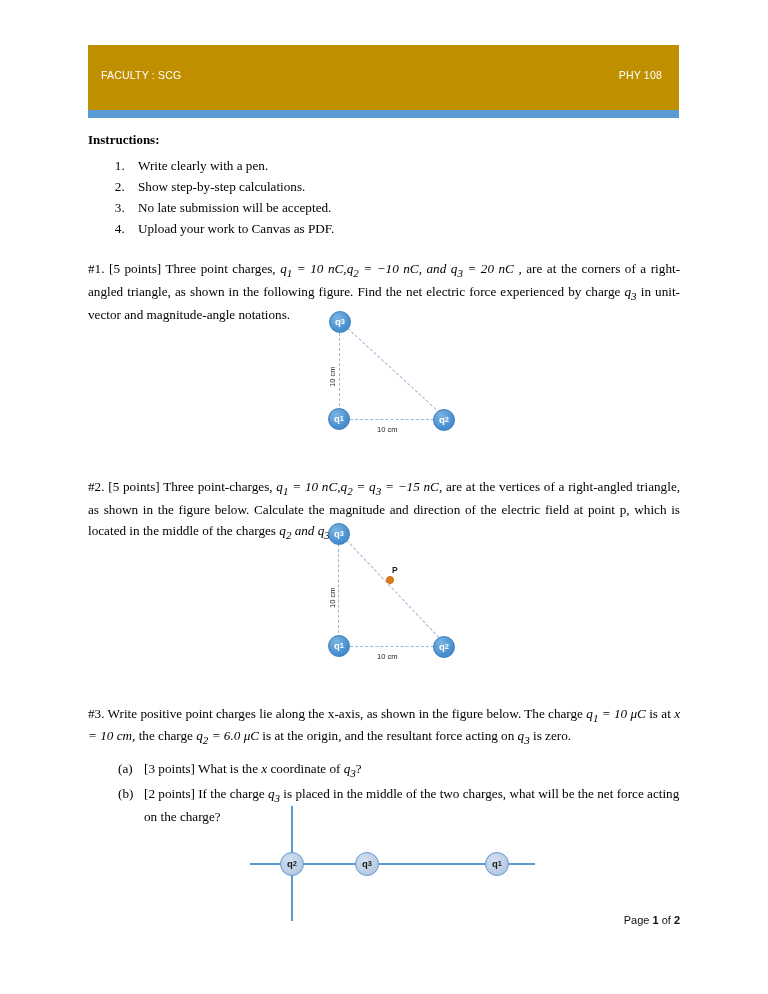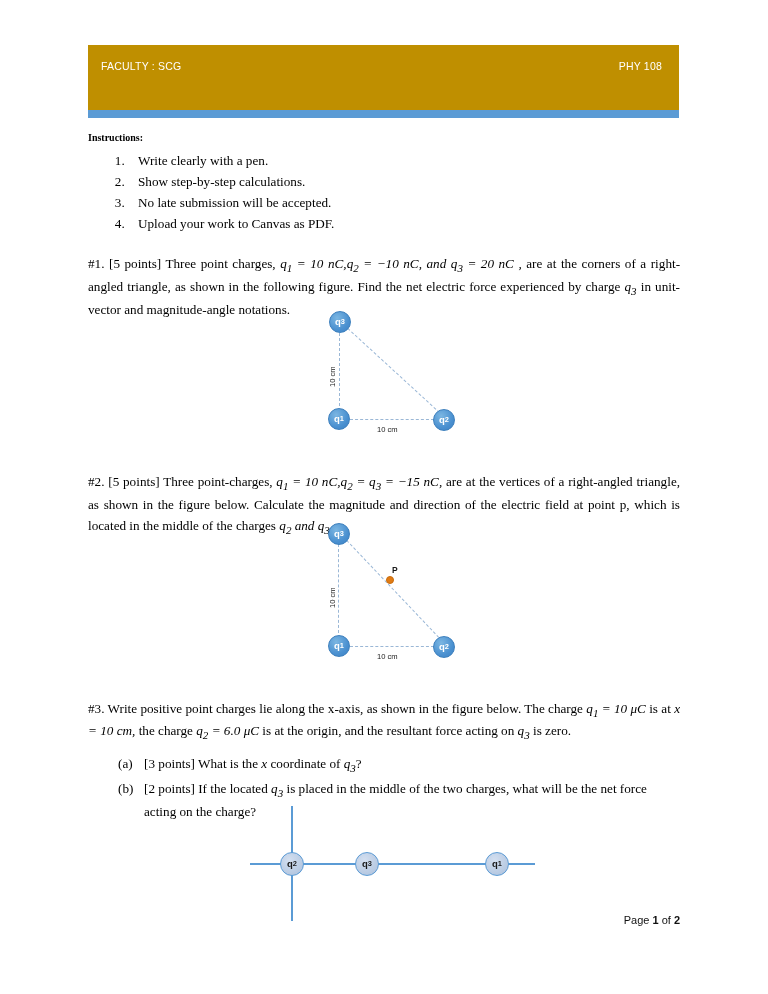--- a/index.html
+++ b/index.html
@@ -27,21 +27,21 @@
     background: #bf8f00;
   }
   .header-row {
     position: absolute;
     left: 0;
     width: 100%;
     height: 32px;
     display: flex;
     align-items: center;
   }
-  .header-row.row1 { top: 5px; padding-left: 20px; }
+  .header-row.row1 { top: 14px; padding-left: 20px; }
   .header-row.row2 { top: 34px; }
 
   .hdr-left, .hdr-center, .hdr-right {
     font-family: "Liberation Sans", "DejaVu Sans", sans-serif;
     color: #ffffff;
     font-size: 10.5px;
     letter-spacing: 0.2px;
     white-space: nowrap;
   }
   .hdr-left   { position: absolute; left: 13px; }
@@ -64,21 +64,21 @@
   }
 
   
   .content {
     position: absolute;
     left: 88px;
     top: 132px;
     width: 592px;
   }
   .instructions-title {
-    font-size: 10px;
+    font-size: 13px;
     font-weight: bold;
     margin: 0 0 8px 0;
   }
   ol.instruction-list {
     margin: 0 0 0 0;
     padding-left: 40px;
     font-size: 13.2px;
     line-height: 1.52;
   }
   ol.instruction-list li {
@@ -266,21 +266,21 @@
       <span class="lbl">(a)</span>
       <span>[3 points]</span>
       <span>What is the</span>
       <span class="math">x</span>
       <span>coordinate of</span>
       <span class="nowrapm"><span class="math">q</span><sub class="math">3</sub><span>?</span></span>
     </li>
     <li>
       <span class="lbl">(b)</span>
       <span>[2 points]</span>
-      <span>If the located</span>
+      <span>If the charge</span>
       <span class="nowrapm"><span class="math">q</span><sub class="math">3</sub></span>
       <span>is placed in the middle of the two charges, what will be the net force acting on the charge?</span>
     </li>
   </ol>
 </div>
 
 <div class="figure" style="left:310px; top:305px; width:170px; height:135px;">
 
   <div class="dash-v" style="left:29px; top:28px; height:73px;"></div>
 

